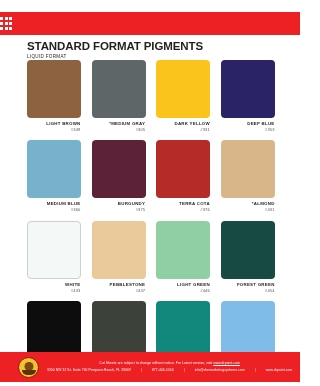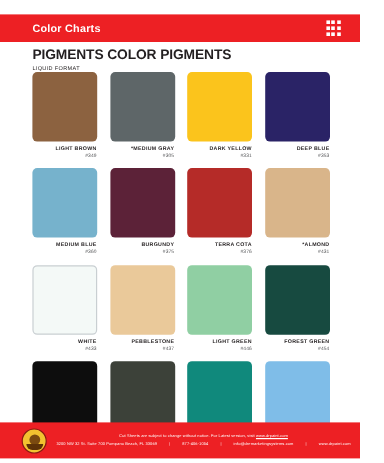--- a/index.html
+++ b/index.html
@@ -158,36 +158,35 @@
     flex:none;
   }
   .footer-grid i { display:block; width:3px; height:3px; background:#ffffff; }
 </style>
 </head>
 <body>
 
 <div class="page">
 
   <div class="header-bar">
-    <span class="header-title">Color Charts</span>
     <span class="grid-icon">
       <i></i>
       <i></i>
       <i></i>
       <i></i>
       <i></i>
       <i></i>
       <i></i>
       <i></i>
       <i></i>
     </span>
   </div>
 
   <div class="title-block">
-    <div class="doc-title">PIGMENTS COLOR PIGMENTS</div>
+    <div class="doc-title">STANDARD FORMAT PIGMENTS</div>
     <div class="doc-subtitle">LIQUID FORMAT</div>
   </div>
 
   <div class="swatch-grid">
       <div class="swatch-cell">
         <div class="swatch-chip" style="background: rgb(140, 98, 64);"></div>
         <div class="swatch-meta">
           <div class="swatch-name">LIGHT BROWN</div>
           <div class="swatch-code">#349</div>
         </div>

